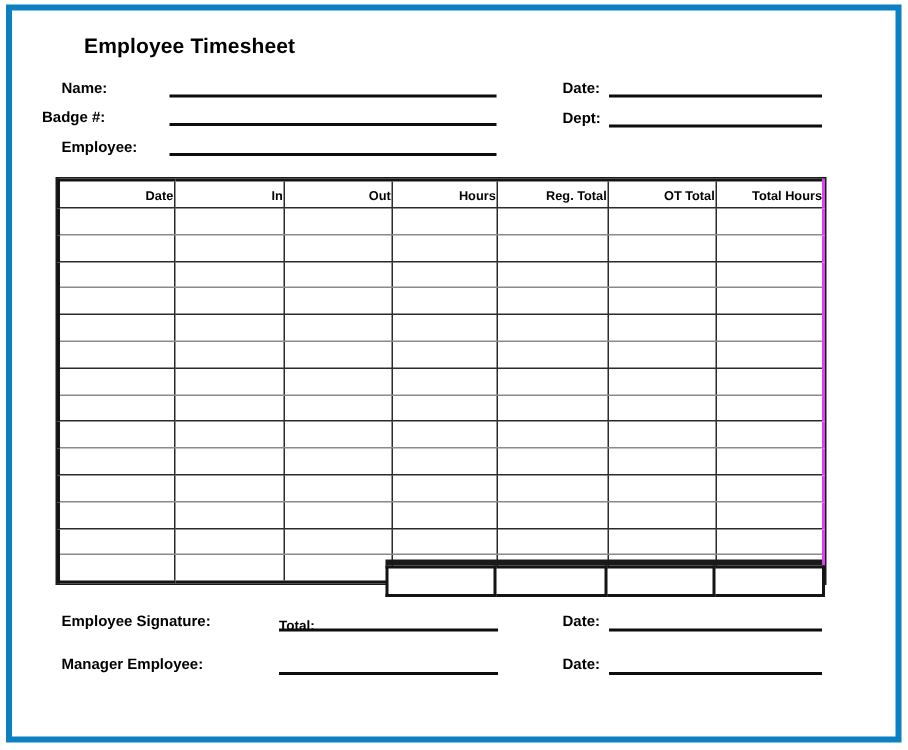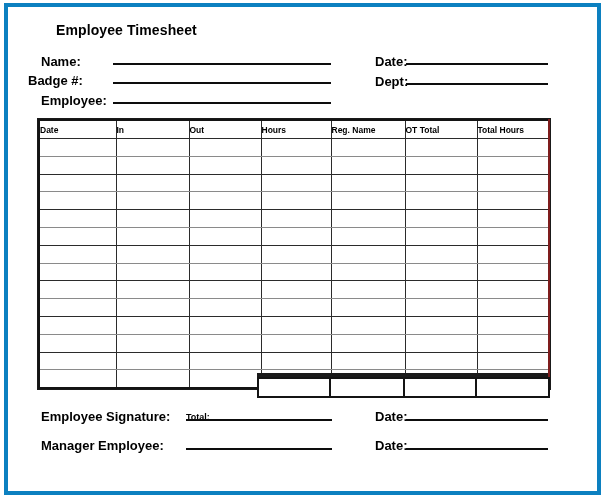--- a/index.html
+++ b/index.html
@@ -51,21 +51,21 @@
     font-size: 14px;
     font-weight: bold;
     letter-spacing: 0.1px;
     white-space: nowrap;
     margin-left: 17px;
   }
 
   
   .fld-label {
     position: absolute;
-    font-size: 13px;
+    font-size: 10px;
     font-weight: bold;
     white-space: nowrap;
   }
   .fld-line {
     position: absolute;
     height: 0;
     border-bottom: 2px solid #0d0d0d;
   }
 
   #lbl-name    { left: 41px; top: 54px; }
@@ -91,37 +91,37 @@
   }
   #grid th, #grid td {
     border: 1px solid #2b2b2b;
     padding: 0;
     margin: 0;
   }
   #grid th {
     height: 17px;
     font-size: 8.5px;
     font-weight: bold;
-    text-align: left;
+    text-align: right;
     vertical-align: middle;
     background: #ffffff;
     white-space: nowrap;
   }
   #grid td {
     height: 16.8px;
     background: #ffffff;
   }
   
   #grid {
     outline: 1px solid #1a1a1a;
   }
   #grid tr:first-child th { border-top: 2px solid #141414; }
   #grid tr:last-child td  { border-bottom: 2px solid #141414; }
   #grid th:first-child, #grid td:first-child { border-left: 2px solid #141414; }
-  #grid th:last-child,  #grid td:last-child  { border-right: 2px solid #7f1d1d; }
+  #grid th:last-child,  #grid td:last-child  { border-right: 2px solid #d946ef; }
   
   #grid tbody tr:nth-child(odd) td { border-bottom-color: #8a8a8a; }
 
   
   #total-label {
     position: absolute;
     left: 186px;
     top: 380px;
     font-size: 9px;
     font-weight: bold;
@@ -197,21 +197,21 @@
         <col style="width:74px">
         <col style="width:72px">
         <col style="width:72px">
       </colgroup>
       <thead>
         <tr>
           <th>Date</th>
           <th>In</th>
           <th>Out</th>
           <th>Hours</th>
-          <th>Reg. Name</th>
+          <th>Reg. Total</th>
           <th>OT Total</th>
           <th>Total Hours</th>
         </tr>
       </thead>
       <tbody id="grid-body">
           <tr>
             <td></td>
             <td></td>
             <td></td>
             <td></td>

